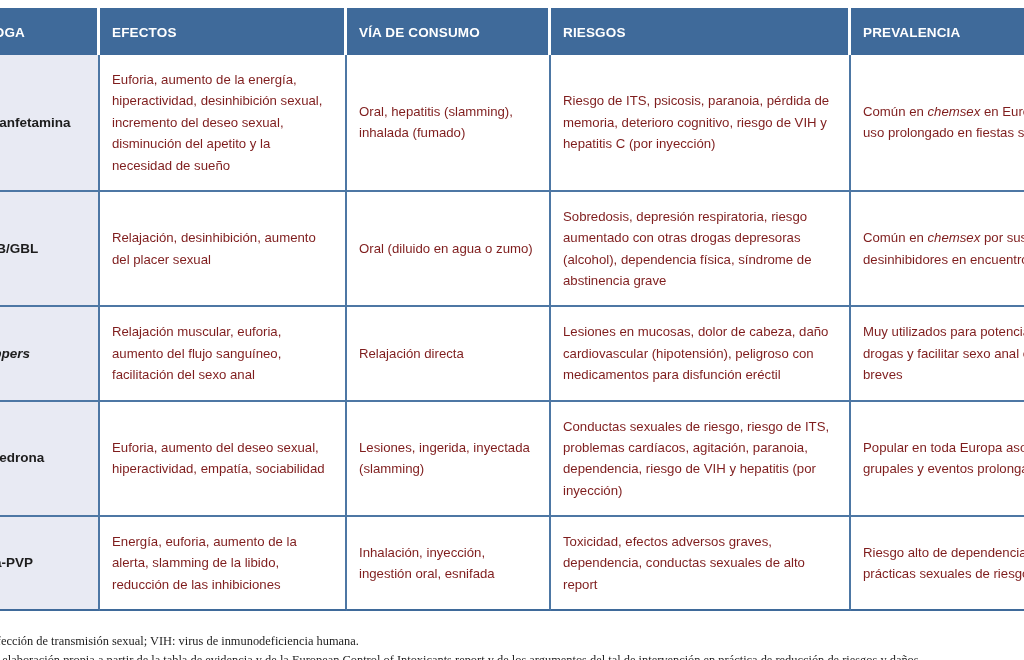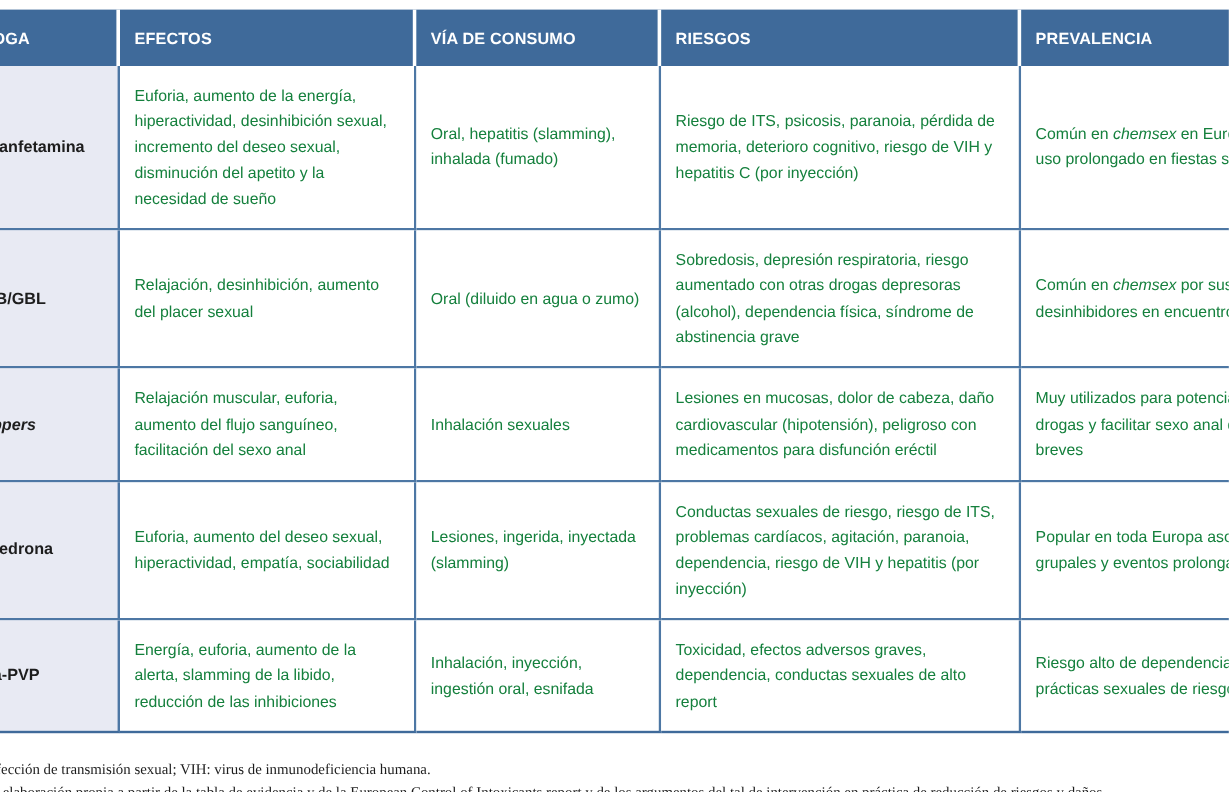--- a/index.html
+++ b/index.html
@@ -53,21 +53,21 @@
     height: 47px;
     box-sizing: border-box;
     white-space: nowrap;
   }
   thead th:last-child { border-right: none; }
 
   
   tbody td {
     font-size: 13.2px;
     line-height: 1.62;
-    color: #15803d;
+    color: #7f1d1d;
     vertical-align: middle;
     padding: 14px 14px 14px 12px;
     border-bottom: 2px solid #4d77a4;
     border-right: 2px solid #4d77a4;
     background: #ffffff;
     box-sizing: border-box;
   }
   tbody td:last-child { border-right: none; }
   tbody tr:last-child td { border-bottom: 2px solid #3f6a9a; }
 
@@ -143,21 +143,21 @@
           <td class="col-drug">GHB/GBL</td>
           <td>Relajación, desinhibición, aumento del placer sexual</td>
           <td>Oral (diluido en agua o zumo)</td>
           <td>Sobredosis, depresión respiratoria, riesgo aumentado con otras drogas depresoras (alcohol), dependencia física, síndrome de abstinencia grave</td>
           <td><span>Común en </span><em class="term">chemsex</em><span> por sus efectos rápidos y desinhibidores en encuentros sexuales breves</span></td>
         </tr>
 
         <tr>
           <td class="col-drug italic">Poppers</td>
           <td>Relajación muscular, euforia, aumento del flujo sanguíneo, facilitación del sexo anal</td>
-          <td>Inhalación sexuales</td>
+          <td>Relajación directa</td>
           <td>Lesiones en mucosas, dolor de cabeza, daño cardiovascular (hipotensión), peligroso con medicamentos para disfunción eréctil</td>
           <td><span>Muy utilizados para potenciar efectos de otras drogas y facilitar sexo anal en encuentros breves</span><em class="term"></em><span></span></td>
         </tr>
 
         <tr>
           <td class="col-drug">Mefedrona</td>
           <td>Euforia, aumento del deseo sexual, hiperactividad, empatía, sociabilidad</td>
           <td>Lesiones, ingerida, inyectada (slamming)</td>
           <td>Conductas sexuales de riesgo, riesgo de ITS, problemas cardíacos, agitación, paranoia, dependencia, riesgo de VIH y hepatitis (por inyección)</td>
           <td><span>Popular en toda Europa asociado a encuentros grupales y eventos prolongados</span><em class="term"></em><span></span></td>

